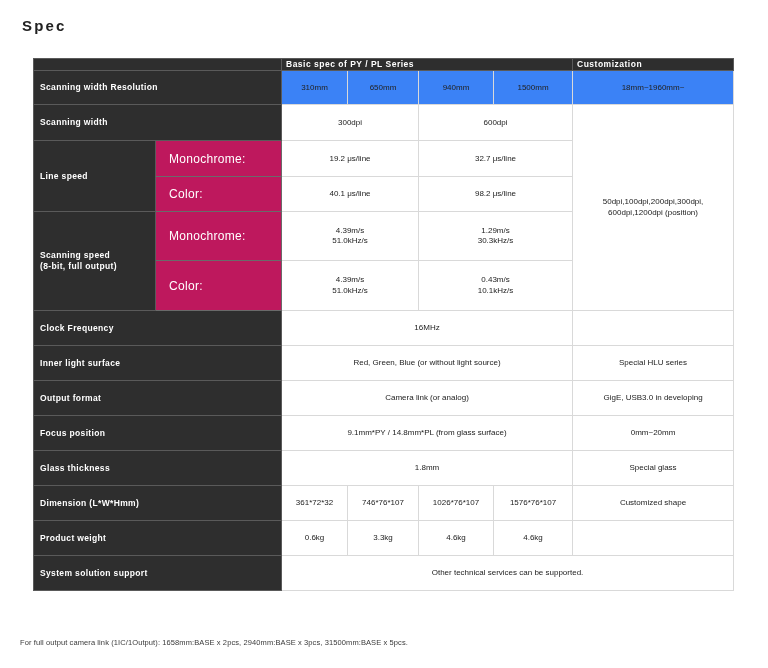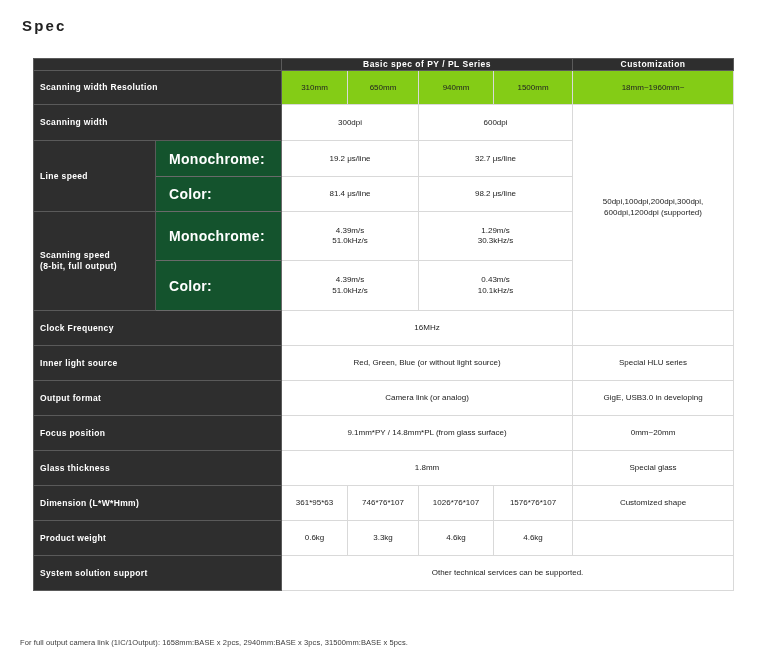--- a/index.html
+++ b/index.html
@@ -56,44 +56,44 @@
     background: #2e2e2e;
     color: #ffffff;
     font-weight: bold;
     text-align: left;
     padding-left: 6px;
     letter-spacing: .35px;
     border-color: #5a5a5a;
     font-size: 8.5px;
   }
   td.sublbl {
-    background: #14532d;
+    background: #be185d;
     color: #ffffff;
-    font-weight: bold;
+    font-weight: normal;
     text-align: left;
     padding-left: 13px;
     letter-spacing: .3px;
     border-color: #6a6a6a;
-    font-size: 14px;
+    font-size: 12px;
   }
   td.hdr {
     background: #2e2e2e;
     color: #ffffff;
     font-weight: bold;
-    text-align: center;
+    text-align: left;
     letter-spacing: .5px;
     border-color: #5a5a5a;
     font-size: 8.5px;
   }
   td.hdr-blank {
     background: #2e2e2e;
     border-color: #5a5a5a;
   }
   td.tint {
-    background: #84cc16;
+    background: #3b82f6;
   }
   td.val {
     background: #ffffff;
   }
   
   td.dash-right {
     border-right: 1px dashed #bdbdbd;
   }
 
   .two-line span { display: block; }
@@ -141,35 +141,35 @@
         <td class="tint">18mm~1960mm~</td>
       </tr>
 
       <tr style="height:36px">
         <td class="lbl" colspan="2">Scanning width</td>
         <td class="val dash-right" colspan="2">300dpi</td>
         <td class="val" colspan="2">600dpi</td>
         <td class="val" rowspan="5">
           <div class="two-line">
             <span>50dpi,100dpi,200dpi,300dpi,</span>
-            <span>600dpi,1200dpi (supported)</span>
+            <span>600dpi,1200dpi (position)</span>
           </div>
         </td>
       </tr>
 
       <tr style="height:36px">
         <td class="lbl" rowspan="2">Line speed</td>
         <td class="sublbl">Monochrome:</td>
         <td class="val dash-right" colspan="2">19.2 μs/line</td>
         <td class="val" colspan="2">32.7 μs/line</td>
       </tr>
 
       <tr style="height:35px">
         <td class="sublbl">Color:</td>
-        <td class="val dash-right" colspan="2">81.4 μs/line</td>
+        <td class="val dash-right" colspan="2">40.1 μs/line</td>
         <td class="val" colspan="2">98.2 μs/line</td>
       </tr>
 
       <tr style="height:49px">
         <td class="lbl" rowspan="2">
           <div class="two-line">
             <span>Scanning speed</span>
             <span>(8-bit, full output)</span>
           </div>
         </td>
@@ -204,21 +204,21 @@
         </td>
       </tr>
 
       <tr style="height:35px">
         <td class="lbl" colspan="2">Clock Frequency</td>
         <td class="val" colspan="4">16MHz</td>
         <td class="val"></td>
       </tr>
 
       <tr style="height:35px">
-        <td class="lbl" colspan="2">Inner light source</td>
+        <td class="lbl" colspan="2">Inner light surface</td>
         <td class="val" colspan="4">Red, Green, Blue (or without light source)</td>
         <td class="val">Special HLU series</td>
       </tr>
 
       <tr style="height:35px">
         <td class="lbl" colspan="2">Output format</td>
         <td class="val" colspan="4">Camera link (or analog)</td>
         <td class="val">GigE, USB3.0 in developing</td>
       </tr>
 
@@ -229,21 +229,21 @@
       </tr>
 
       <tr style="height:35px">
         <td class="lbl" colspan="2">Glass thickness</td>
         <td class="val" colspan="4">1.8mm</td>
         <td class="val">Special glass</td>
       </tr>
 
       <tr style="height:35px">
         <td class="lbl" colspan="2">Dimension (L*W*Hmm)</td>
-        <td class="val">361*95*63</td>
+        <td class="val">361*72*32</td>
         <td class="val">746*76*107</td>
         <td class="val">1026*76*107</td>
         <td class="val">1576*76*107</td>
         <td class="val">Customized shape</td>
       </tr>
 
       <tr style="height:35px">
         <td class="lbl" colspan="2">Product weight</td>
         <td class="val">0.6kg</td>
         <td class="val">3.3kg</td>

